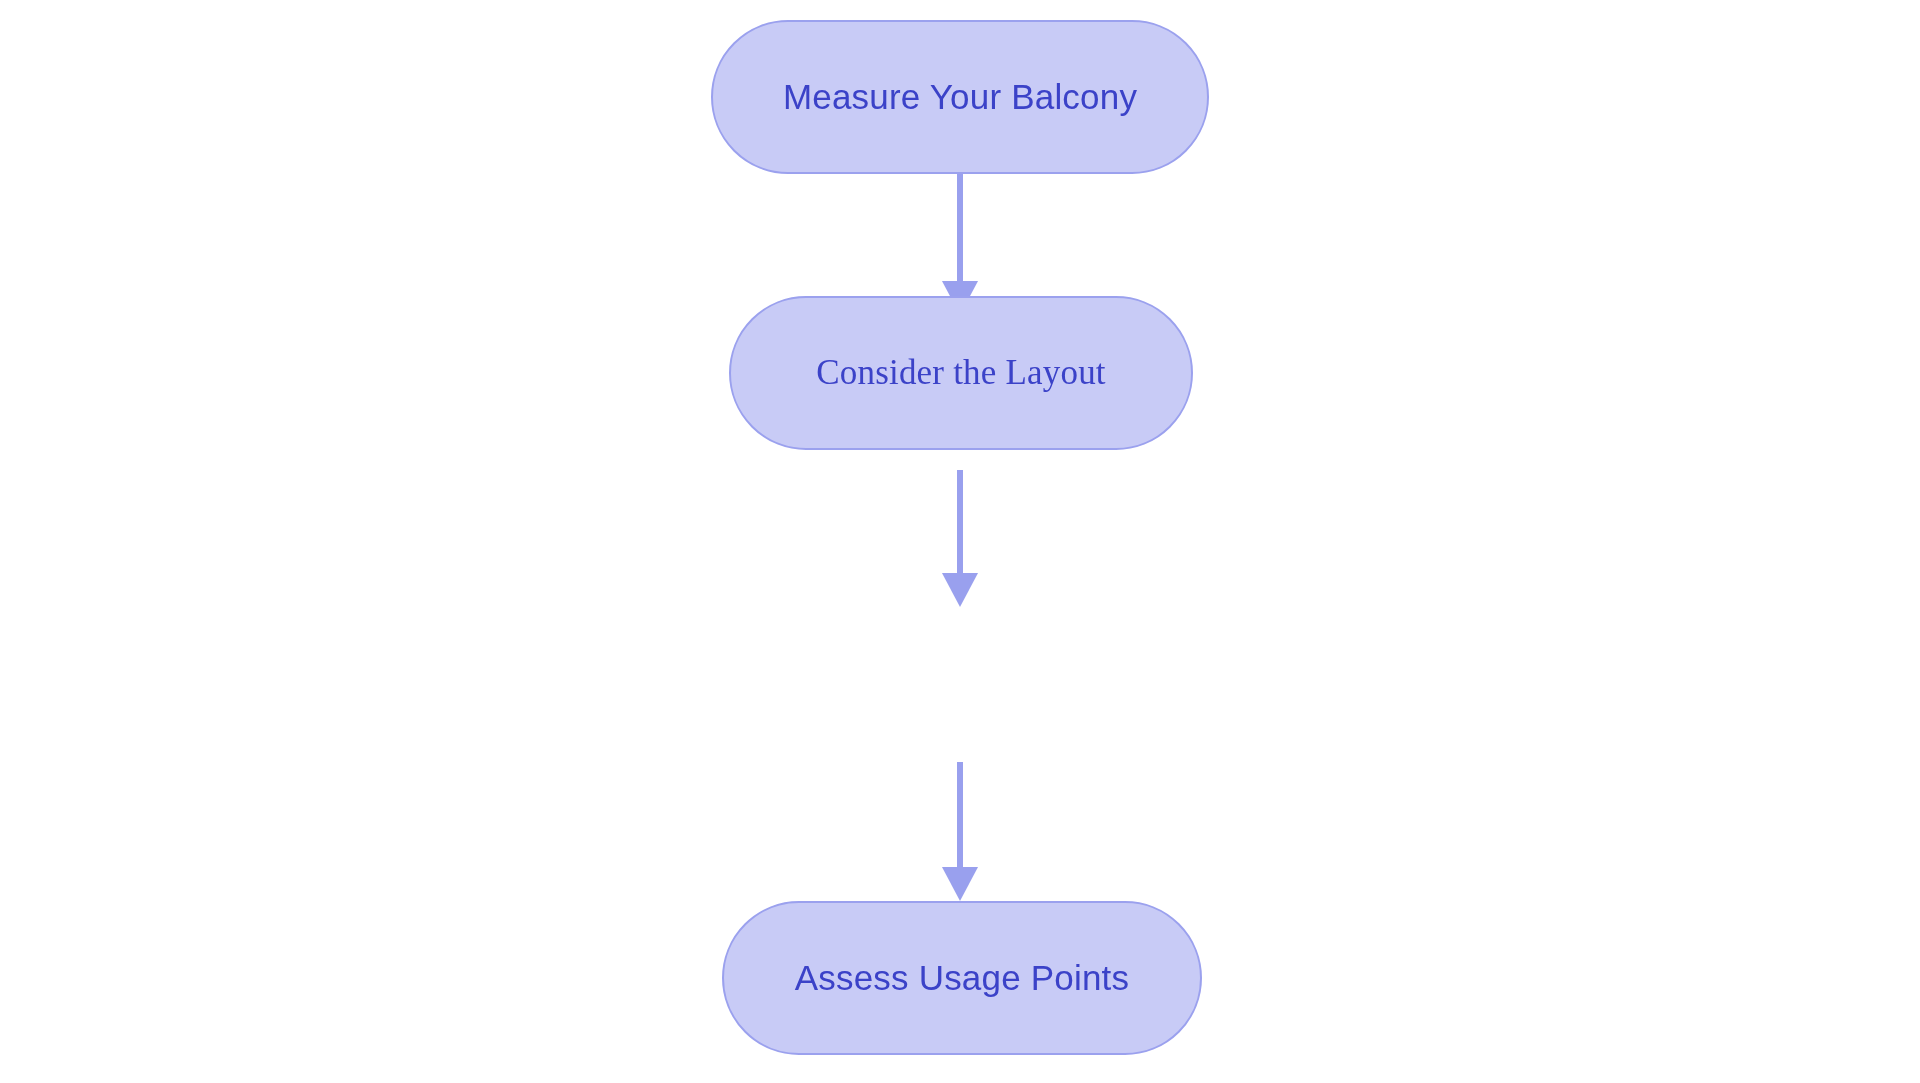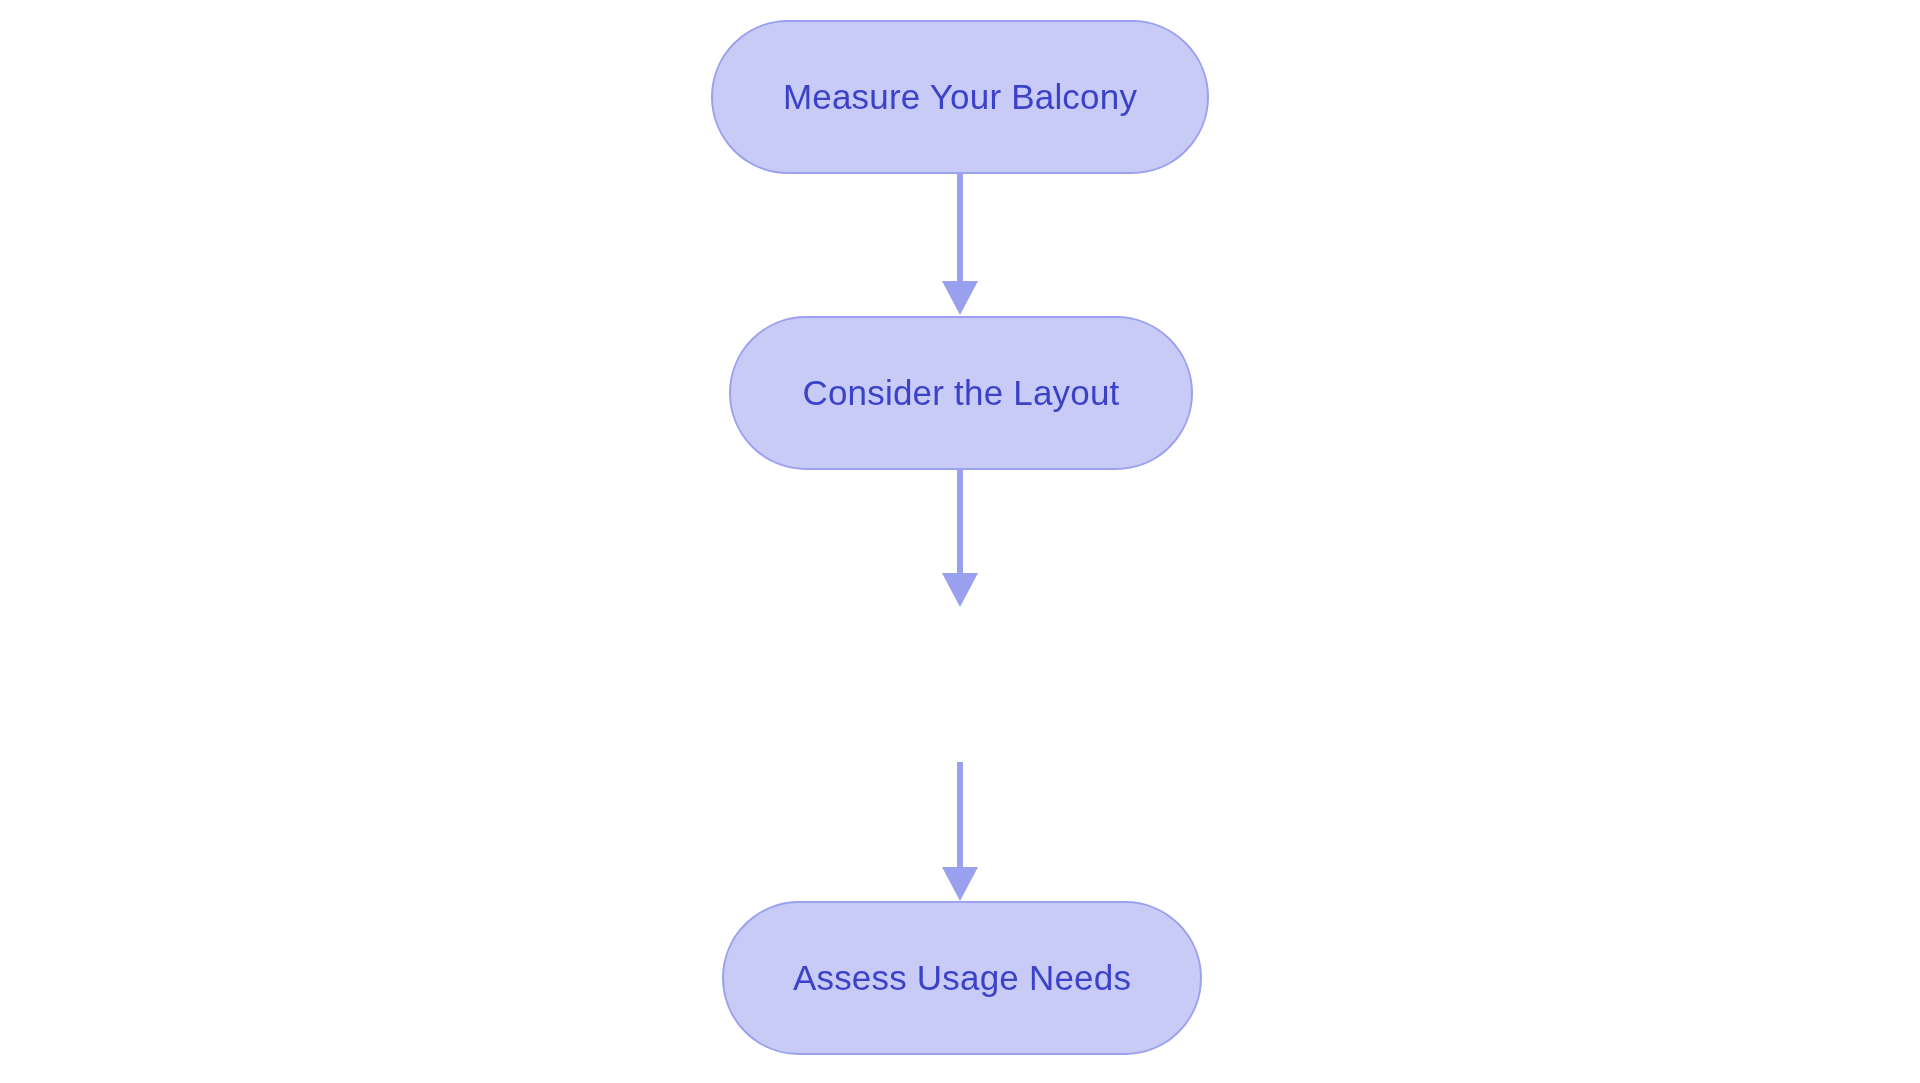--- a/index.html
+++ b/index.html
@@ -35,21 +35,21 @@
   }
   .node .label {
     color: var(--node-text);
     font-size: 35px;
     font-weight: 400;
     letter-spacing: 0.2px;
     white-space: nowrap;
     text-align: center;
   }
   .node-0 { left: 711px; top: 20px;  width: 498px; }
-  .node-1 { left: 729px; top: 316px; width: 464px; }
+  .node-1 { left: 729px; top: 296px; width: 464px; font-family: Liberation Serif, serif; }
   .node-2 { left: 682px; top: 608px; width: 555px; }
   .node-3 { left: 722px; top: 901px; width: 480px; }
 
   .arrow { position: absolute; width: 36px; left: 942px; }
   .arrow-line {
     position: absolute;
     left: 15px;
     top: 0;
     width: 6px;
     background: var(--arrow);
@@ -94,16 +94,16 @@
     <span class="arrow-head"></span>
   </div>
 
 
   <div class="arrow arrow-2">
     <span class="arrow-line"></span>
     <span class="arrow-head"></span>
   </div>
 
   <div class="node node-3">
-    <span class="label">Assess Usage Needs</span>
+    <span class="label">Assess Usage Points</span>
   </div>
 
 </div>
 
 </body></html>

